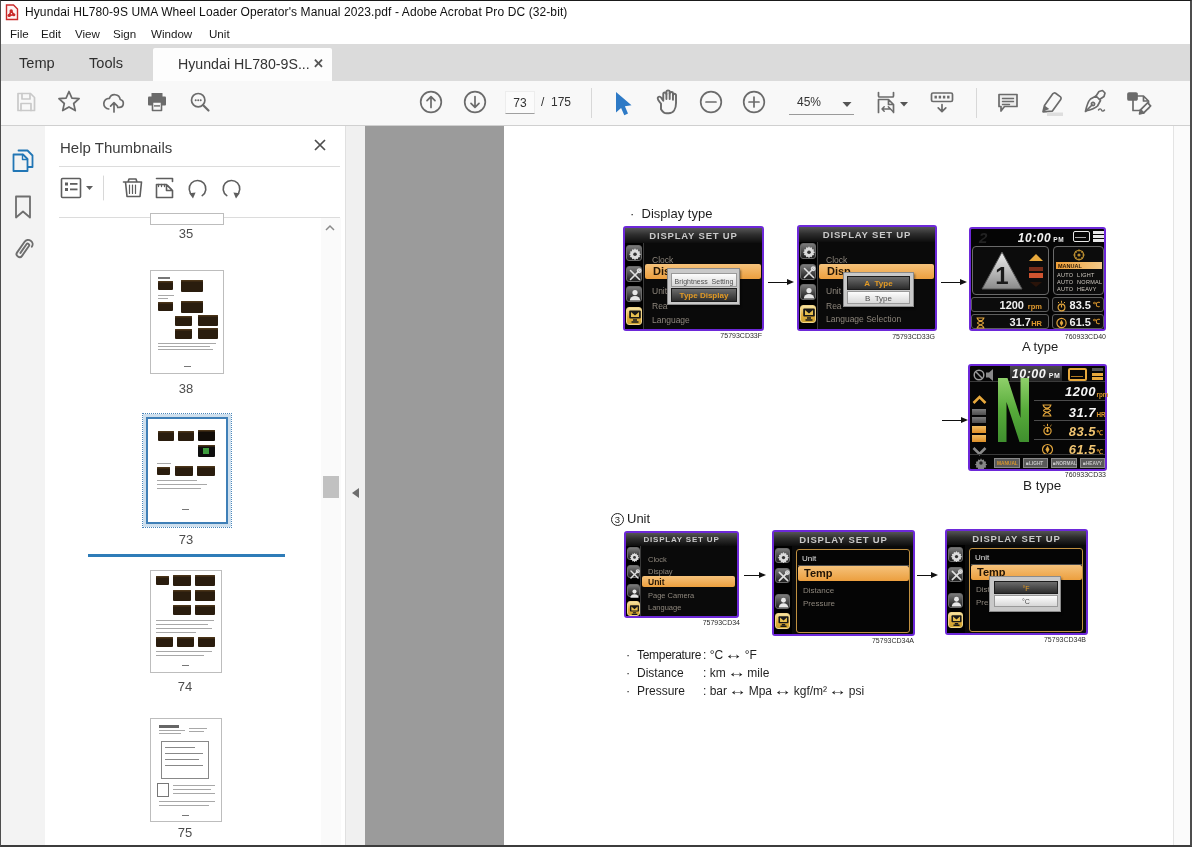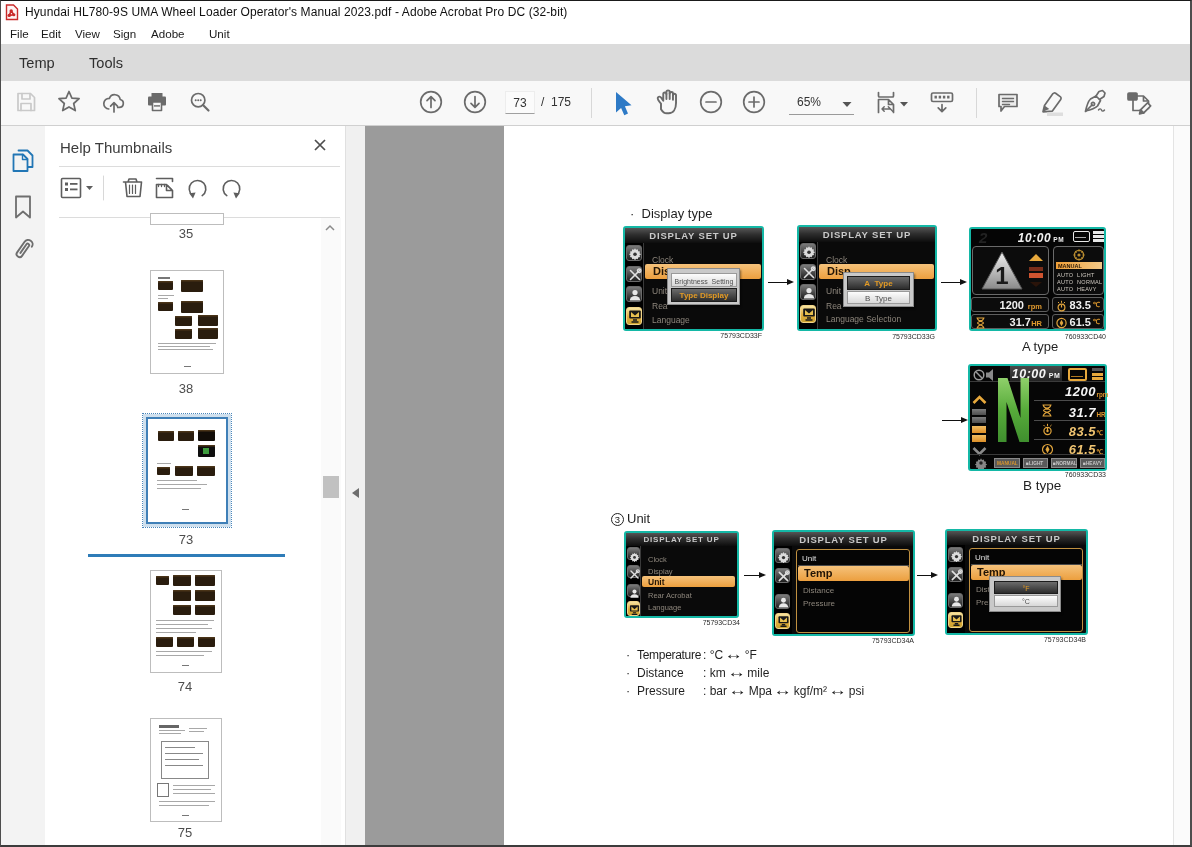--- a/index.html
+++ b/index.html
@@ -46,21 +46,21 @@
 #collapse{left:345px;top:126px;width:20px;height:719px;background:#f0f0f0;border-left:1px solid #e0e0e0}
 #coltri{left:352px;top:488px;width:0;height:0;border-top:5px solid transparent;border-bottom:5px solid transparent;border-right:7px solid #6e6e6e}
 
 #mainbg{left:365px;top:126px;width:826px;height:719px;background:#9b9b9b}
 #page{left:504px;top:126px;width:669px;height:719px;background:#fff}
 #rscroll{left:1173px;top:126px;width:17px;height:719px;background:#fbfbfb;border-left:1px solid #e4e4e4}
 
 .ptx{position:absolute;color:#1f1f1f}
 .code{position:absolute;font-size:7px;color:#2a2a2a;letter-spacing:0px}
 
-.scr{position:absolute;background:#0a0a0a;border:2px solid #14b8a6;border-radius:3px}
+.scr{position:absolute;background:#0a0a0a;border:2px solid #6d28d9;border-radius:3px}
 .shdr{position:absolute;left:0;right:0;top:0;background:linear-gradient(#555 0%,#2e2e2e 45%,#0d0d0d 100%);color:#c9c9c9;text-align:center;font-weight:bold}
 .icol{position:absolute;background:#000}
 .sic{position:absolute;border-radius:3px;background:linear-gradient(#7a7a7a,#1e1e1e);border:1px solid #6a6a6a}
 .sic.hl{background:linear-gradient(#f6e3a0 0%,#e3ae3c 55%,#caa12e 100%);border-color:#f0d489}
 .mrow{position:absolute;color:#8d867c}
 .orow{position:absolute;background:linear-gradient(#f5c27b,#ec9f3e);border-radius:2px}
 .orow b{color:#231505}
 .pop{position:absolute;background:#c9c9c9;border:1px solid #8b8b8b;box-shadow:1px 2px 2px rgba(0,0,0,.45)}
 .pbtn-l{position:absolute;background:linear-gradient(#fdfdfd,#d8d8d8);border:1px solid #9a9a9a;color:#4f4f4f;text-align:center}
 .pbtn-d{position:absolute;background:linear-gradient(#6c6c6c,#2c2c2c);border:1px solid #1c1c1c;color:#e29a25;text-align:center}
@@ -79,26 +79,30 @@
     <circle cx="6.2" cy="7" r="1.7" fill="#c92a2a"></circle>
     <circle cx="4.2" cy="11.4" r="1.7" fill="#c92a2a"></circle>
     <circle cx="8.9" cy="10.7" r="1.5" fill="#c92a2a"></circle>
     <path d="M6.2 7l-2 4.4M6.2 7l2.7 3.7M4.2 11.4l4.7-.7" stroke="#c92a2a" stroke-width="1.6"></path>
   </svg>
 <div class="a" id="menu">
 <span style="left:9px">File</span>
     <span style="left:40px">Edit</span>
     <span style="left:74px">View</span>
     <span style="left:112px">Sign</span>
-    <span style="left:150px">Adobe</span>
+    <span style="left:150px">Window</span>
     <span style="left:208px">Unit</span>
 </div>
 <div class="a" id="tabbar">
 <span class="tab" style="left:18px">Temp</span>
     <span class="tab" style="left:88px">Tools</span>
+<div class="a" id="activetab">
+      <span>Hyundai HL780-9S...</span>
+      <span class="x">✕</span>
+    </div>
 </div>
 <div class="a" id="toolbar">
 <div class="tsep" style="left:590px"></div>
 <div class="tsep" style="left:975px"></div>
 <svg width="1189" height="45" viewBox="0 0 1189 45" stroke="#6b6b6b" stroke-width="1.7" fill="none" stroke-linecap="round" stroke-linejoin="round">
 <g transform="translate(25,21)" stroke="#c9c9c9">
         <path d="M-8,-8.5 h12.5 l4,4 V8.5 h-16.5 z"></path>
         <path d="M-4,-8.5 v5.5 h8 v-5.5"></path>
         <path d="M-5,8.5 v-7 h10 v7"></path>
       </g>
@@ -191,21 +195,21 @@
         <path d="M-2,-5.5 h7.5 l5,5 V7 M5.5,-5.5 v5 h5" transform="translate(0,-0.5)"></path>
         <g transform="translate(6.5,7) rotate(45)">
           <rect x="-2.2" y="-6.5" width="4.4" height="10" fill="#f8f8f8"></rect>
           <path d="M-2.2,3.5 L0,7 2.2,3.5 z" fill="#6b6b6b"></path>
         </g>
       </g>
 </svg>
 </div>
 <div class="a" id="pgnum">73</div>
 <span class="a" id="pgtotal">/&nbsp;&nbsp;175</span>
-<span class="a" id="zoomtxt">65%</span>
+<span class="a" id="zoomtxt">45%</span>
 <div class="a" id="zoomline"></div>
 <div class="a" id="strip">
 <svg width="44" height="719" viewBox="0 0 44 719" fill="none" stroke-linecap="round" stroke-linejoin="round">
 <g stroke="#2176b5" stroke-width="1.8" fill="none">
         <path d="M12.5,28.5 h9.5 l4.5,4.5 v12 h-14 z"></path>
         <path d="M17.5,24.5 h9 l5,5 v11.5 h-4.5"></path>
         <path d="M21.5,28.5 v5 h5" stroke-width="1.4"></path>
       </g>
 <g stroke="#6e6e6e" stroke-width="1.8">
         <path d="M15,70.5 h14 v21 l-7,-6 -7,6 z"></path>
@@ -601,21 +605,21 @@
 <div class="sic hl" style="left:1px;top:68px;width:13px;height:15px"><svg width="11" height="12" viewBox="0 0 14 15" style="margin:1px 0 0 1px">
         <rect x="1.2" y="1.5" width="11.6" height="8" rx="1" fill="#181818"></rect>
         <path d="M3 3 l4 3.4 4-3.4 v5 h-8z" fill="#e8c050"></path>
         <path d="M5 11 h4 M3.5 13 h7" stroke="#181818" stroke-width="1.5"></path>
       </svg></div>
 <div class="mrow" style="left:22px;top:22px;font-size:7.5px">Clock</div>
 <div class="mrow" style="left:22px;top:34px;font-size:7.5px">Display</div>
 <div class="orow" style="left:16px;top:43px;right:2px;height:11px">
       <b style="position:absolute;left:6px;top:0.5px;font-size:8.5px">Unit</b>
     </div>
-<div class="mrow" style="left:22px;top:58px;font-size:7.5px">Rear Acrobat</div>
+<div class="mrow" style="left:22px;top:58px;font-size:7.5px">Page Camera</div>
 <div class="mrow" style="left:22px;top:70px;font-size:7.5px">Language</div>
 </div>
 <div class="arr" style="left:744px;top:575px;width:15px"></div>
 <div class="code" style="left:680px;top:619px;width:60px;text-align:right">75793CD34</div>
 
 <div class="scr" style="left:772px;top:530px;width:143px;height:106px">
 <div class="shdr" style="height:14px;font-size:9.5px;letter-spacing:0.8px;padding-top:1.5px">DISPLAY SET UP</div>
 <div class="icol" style="left:0;top:14px;width:18px;bottom:0"></div>
 <div class="sic" style="left:1px;top:16px;width:15px;height:15px"><svg width="13" height="13" viewBox="0 0 14 14" style="margin:0 0 0 1px">
         <path d="M7 2.2 l1 1.6 1.8-.5.3 1.9 1.9.3-.5 1.8 1.6 1-1.6 1 .5 1.8-1.9.3-.3 1.9-1.8-.5-1 1.6-1-1.6-1.8.5-.3-1.9-1.9-.3.5-1.8-1.6-1 1.6-1-.5-1.8 1.9-.3.3-1.9 1.8.5z" fill="#dcdcdc"></path>

